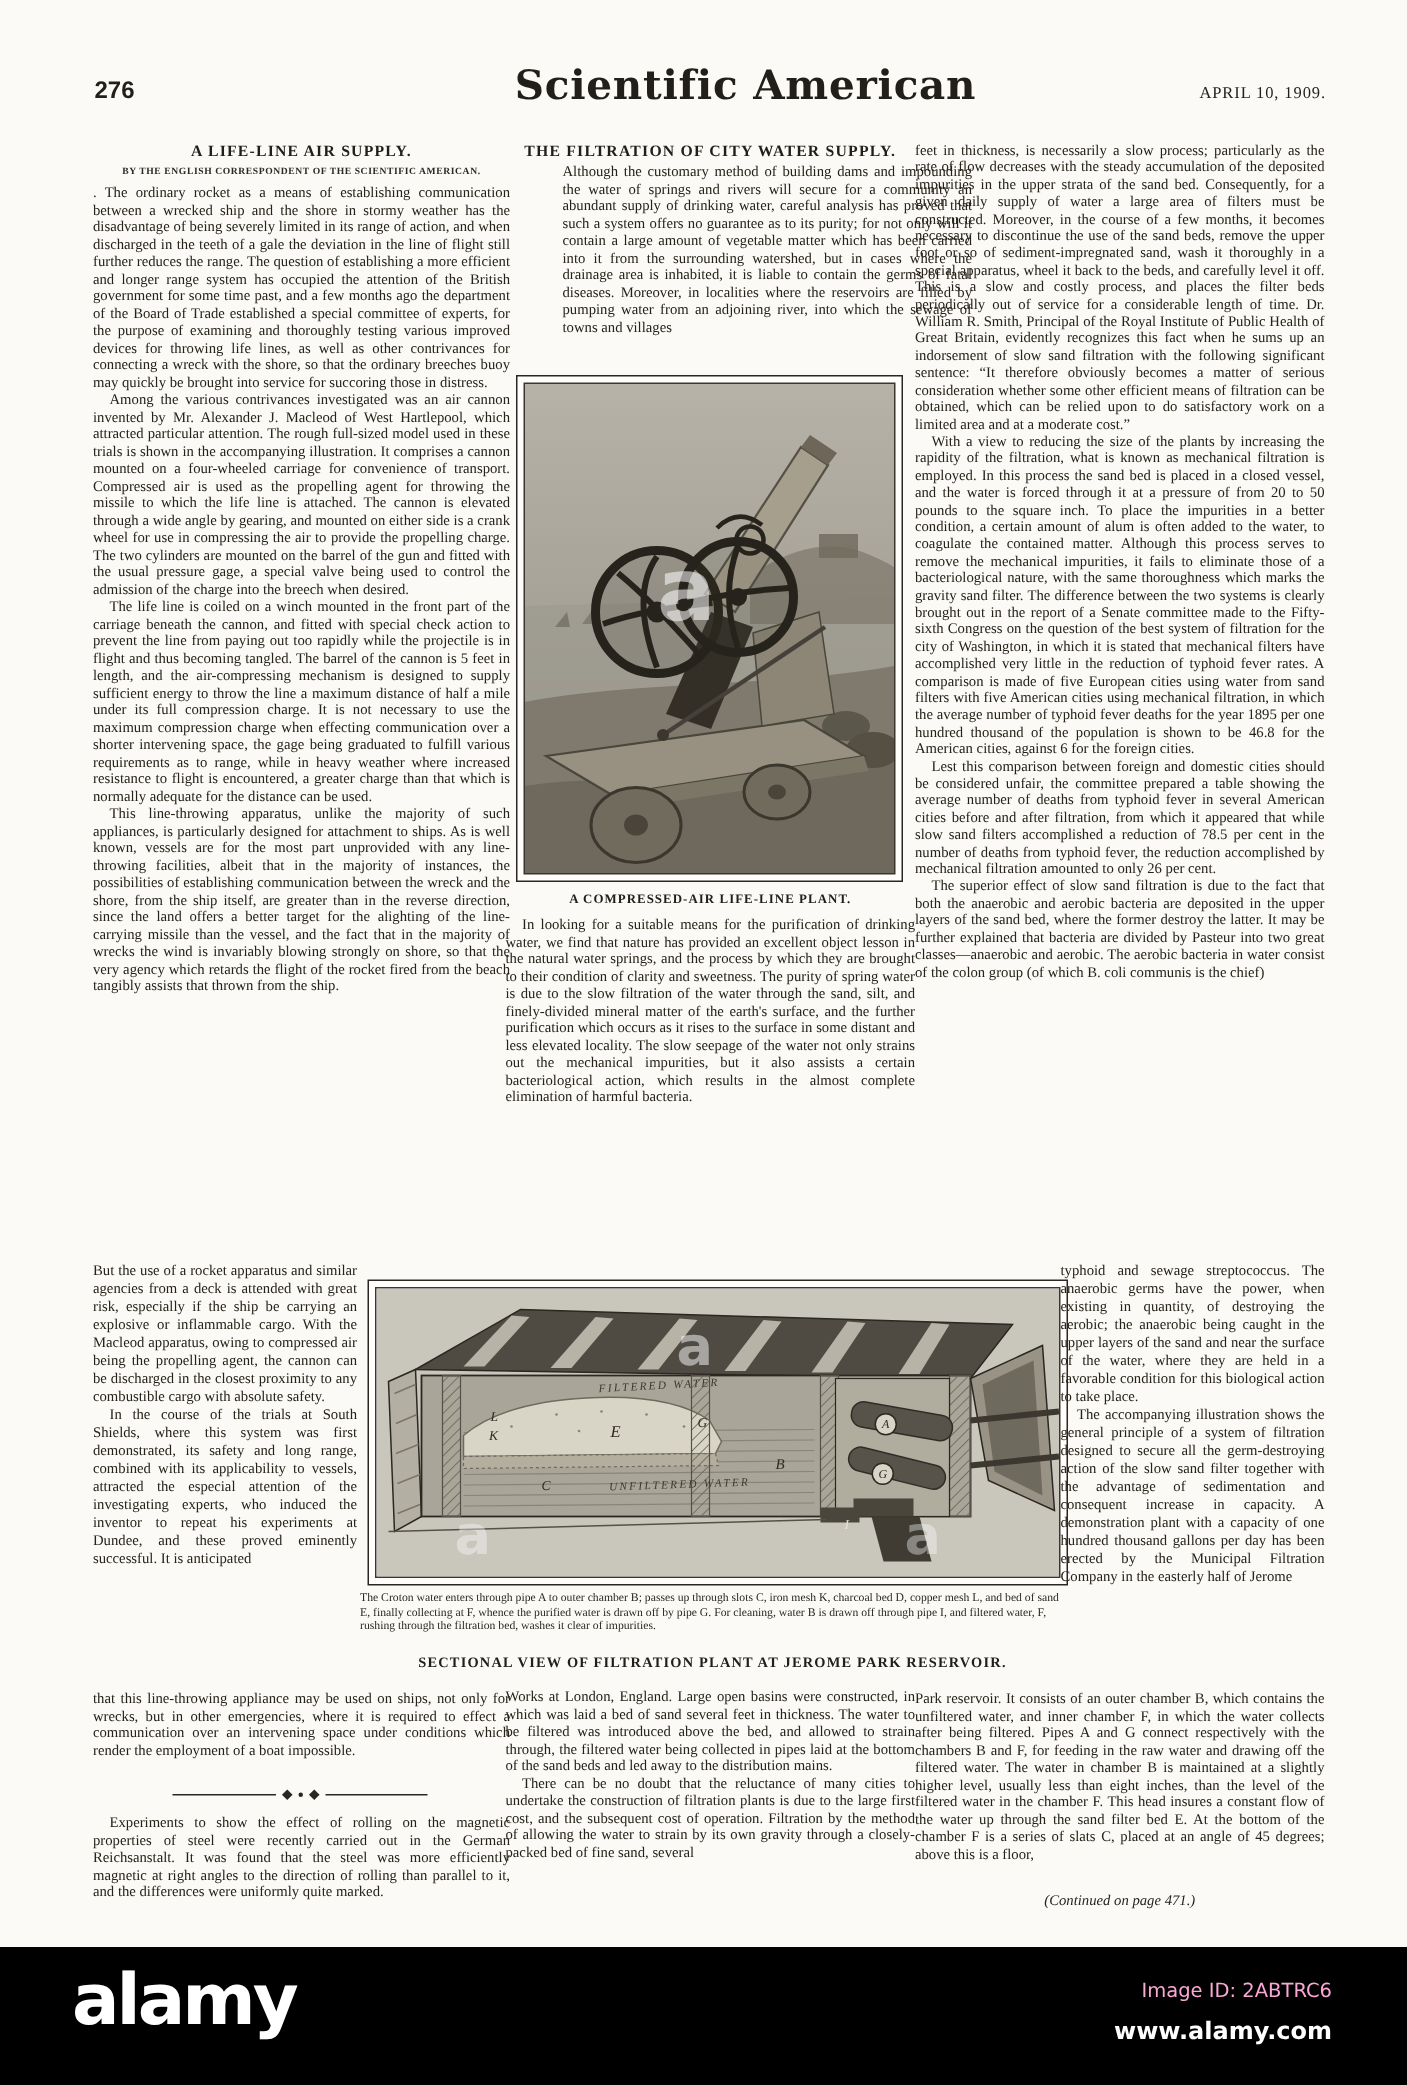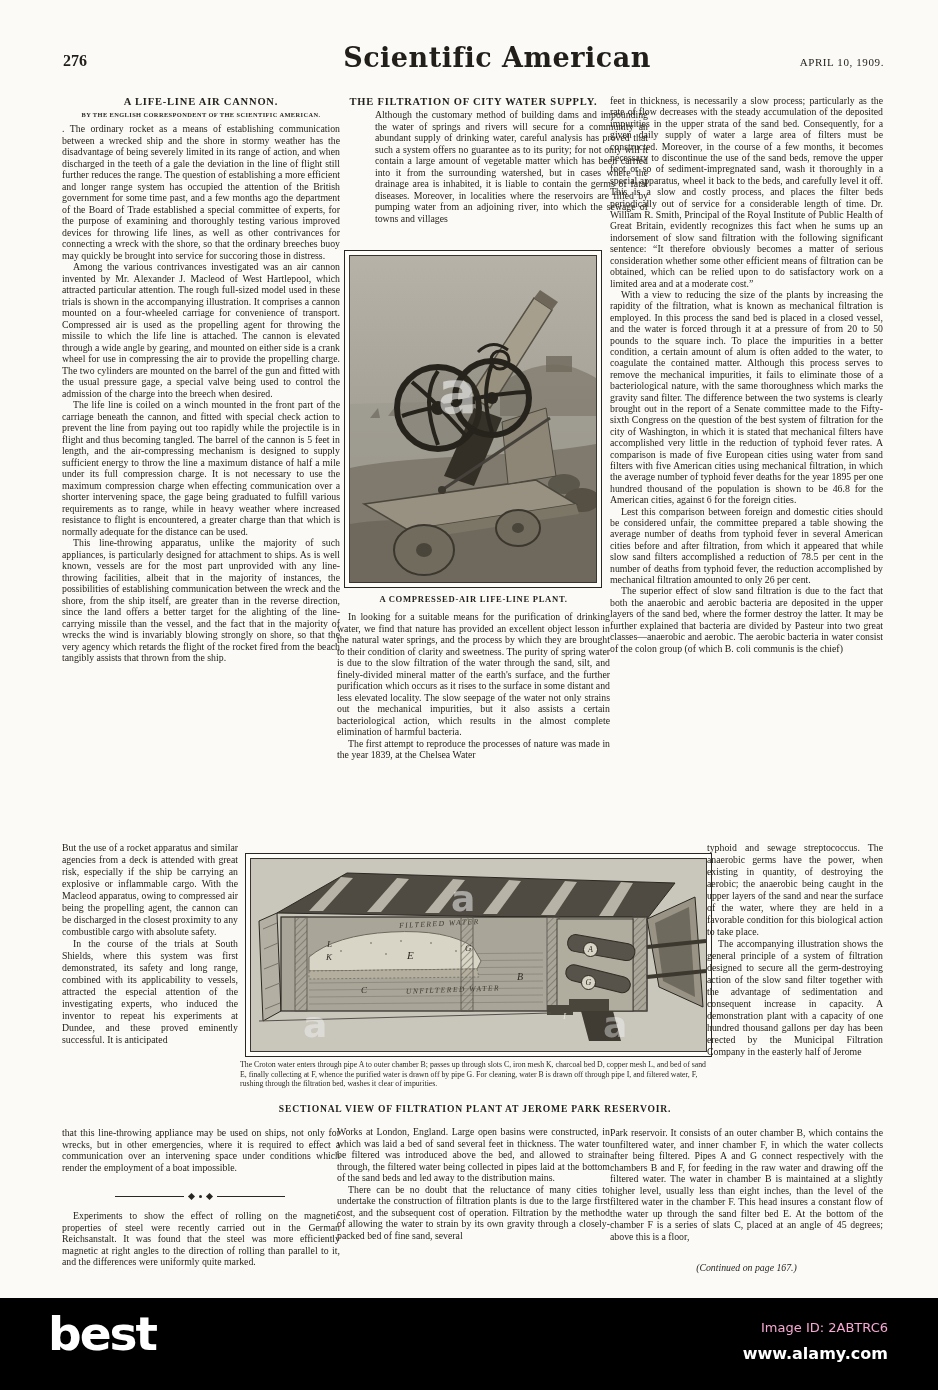--- a/index.html
+++ b/index.html
@@ -6,21 +6,21 @@
   #scan{position:relative;width:938px;height:1390px;background:#fbfaf6;overflow:hidden;
         font-family:"Liberation Serif", serif;color:#221f1b;}
   .abs{position:absolute;}
   .body-text{font-size:9.8px;line-height:11.5px;text-align:justify;color:#262219;}
   .body-text p{margin:0;text-indent:11px;}
   .body-text p.noindent{text-indent:0;}
   .narrow{line-height:12px;}
   .headline{font-weight:bold;font-size:10.5px;letter-spacing:.8px;text-align:center;}
   .byline{font-weight:bold;font-size:6.4px;letter-spacing:.4px;text-align:center;color:#2c2822;}
   .masthead{font-family:"DejaVu Serif", serif;font-weight:bold;font-size:27px;letter-spacing:.5px;text-align:center;padding-left:28px;}
-  .pageno{font-family:Liberation Serif, serif;font-weight:bold;font-size:16px;}
+  .pageno{font-family:Liberation Sans, sans-serif;font-weight:bold;font-size:16px;}
   .issue-date{font-size:11px;letter-spacing:.6px;}
   .figure-frame{border:1px solid #2a2722;background:#fffefb;padding:4px;}
   .figure-inner{border:1px solid #3a362f;overflow:hidden;position:relative;}
   .photo-caption{font-weight:bold;font-size:8.6px;letter-spacing:.7px;text-align:center;}
   .diagram-caption{font-size:7.8px;line-height:9.6px;text-align:left;color:#2c2822;}
   .diagram-title{font-weight:bold;font-size:9.6px;letter-spacing:.8px;text-align:center;}
   .continued{font-style:italic;font-size:9.8px;text-align:center;}
   .divider{display:flex;align-items:center;justify-content:center;gap:5px;}
   .divider .rule{height:1px;background:#2a2722;flex:1;}
   .divider .dia{width:5px;height:5px;background:#2a2722;transform:rotate(45deg);}
@@ -39,21 +39,21 @@
 </style>
 </head>
 <body>
 
 <div id="scan">
 
   <div class="abs pageno" style="left:63px;top:52px;">276</div>
   <div class="abs masthead" style="left:0;top:42px;width:938px;">Scientific American</div>
   <div class="abs issue-date" style="right:54px;top:56px;">APRIL 10, 1909.</div>
 
-  <div class="abs headline" style="left:62px;top:96px;width:278px;">A LIFE-LINE AIR CANNON.</div>
+  <div class="abs headline" style="left:62px;top:96px;width:278px;">A LIFE-LINE AIR SUPPLY.</div>
   <div class="abs byline" style="left:62px;top:111px;width:278px;">BY THE ENGLISH CORRESPONDENT OF THE SCIENTIFIC AMERICAN.</div>
   <div class="abs body-text" style="left:62px;top:123px;width:278px;height:716px;">
     <p class="noindent">. The ordinary rocket as a means of establishing communication between a wrecked ship and the shore in stormy weather has the disadvantage of being severely limited in its range of action, and when discharged in the teeth of a gale the deviation in the line of flight still further reduces the range. The question of establishing a more efficient and longer range system has occupied the attention of the British government for some time past, and a few months ago the department of the Board of Trade established a special committee of experts, for the purpose of examining and thoroughly testing various improved devices for throwing life lines, as well as other contrivances for connecting a wreck with the shore, so that the ordinary breeches buoy may quickly be brought into service for succoring those in distress.</p>
     <p>Among the various contrivances investigated was an air cannon invented by Mr. Alexander J. Macleod of West Hartlepool, which attracted particular attention. The rough full-sized model used in these trials is shown in the accompanying illustration. It comprises a cannon mounted on a four-wheeled carriage for convenience of transport. Compressed air is used as the propelling agent for throwing the missile to which the life line is attached. The cannon is elevated through a wide angle by gearing, and mounted on either side is a crank wheel for use in compressing the air to provide the propelling charge. The two cylinders are mounted on the barrel of the gun and fitted with the usual pressure gage, a special valve being used to control the admission of the charge into the breech when desired.</p>
     <p>The life line is coiled on a winch mounted in the front part of the carriage beneath the cannon, and fitted with special check action to prevent the line from paying out too rapidly while the projectile is in flight and thus becoming tangled. The barrel of the cannon is 5 feet in length, and the air-compressing mechanism is designed to supply sufficient energy to throw the line a maximum distance of half a mile under its full compression charge. It is not necessary to use the maximum compression charge when effecting communication over a shorter intervening space, the gage being graduated to fulfill various requirements as to range, while in heavy weather where increased resistance to flight is encountered, a greater charge than that which is normally adequate for the distance can be used.</p>
     <p>This line-throwing apparatus, unlike the majority of such appliances, is particularly designed for attachment to ships. As is well known, vessels are for the most part unprovided with any line-throwing facilities, albeit that in the majority of instances, the possibilities of establishing communication between the wreck and the shore, from the ship itself, are greater than in the reverse direction, since the land offers a better target for the alighting of the line-carrying missile than the vessel, and the fact that in the majority of wrecks the wind is invariably blowing strongly on shore, so that the very agency which retards the flight of the rocket fired from the beach tangibly assists that thrown from the ship.</p>
   </div>
   <div class="abs body-text narrow" style="left:62px;top:842px;width:176px;height:283px;">
     <p class="noindent">But the use of a rocket apparatus and similar agencies from a deck is attended with great risk, especially if the ship be carrying an explosive or inflammable cargo. With the Macleod apparatus, owing to compressed air being the propelling agent, the cannon can be discharged in the closest proximity to any combustible cargo with absolute safety.</p>
     <p>In the course of the trials at South Shields, where this system was first demonstrated, its safety and long range, combined with its applicability to vessels, attracted the especial attention of the investigating experts, who induced the inventor to repeat his experiments at Dundee, and these proved eminently successful. It is anticipated</p>
@@ -119,21 +119,20 @@
         <circle cx="150" cy="104" r="9" fill="none" stroke="#26231c" stroke-width="3"></circle>
         <path d="M128,96 q14,-14 30,-2" stroke="#26231c" stroke-width="3" fill="none"></path>
       </svg>
       <span class="wm-a" style="left:88px;top:108px;font-size:58px;">a</span>
     </div>
   </div>
   <div class="abs photo-caption" style="left:337px;top:594px;width:273px;">A COMPRESSED-AIR LIFE-LINE PLANT.</div>
 
   <div class="abs body-text" style="left:337px;top:611px;width:273px;height:242px;">
     <p>In looking for a suitable means for the purification of drinking water, we find that nature has provided an excellent object lesson in the natural water springs, and the process by which they are brought to their condition of clarity and sweetness. The purity of spring water is due to the slow filtration of the water through the sand, silt, and finely-divided mineral matter of the earth's surface, and the further purification which occurs as it rises to the surface in some distant and less elevated locality. The slow seepage of the water not only strains out the mechanical impurities, but it also assists a certain bacteriological action, which results in the almost complete elimination of harmful bacteria.</p>
-    <p>The first attempt to reproduce the processes of nature was made in the year 1839, at the Chelsea Water</p>
   </div>
 
   <div class="abs figure-frame" style="left:245px;top:853px;width:457px;height:194px;">
     <div class="figure-inner" style="width:455px;height:192px;">
       <svg viewBox="0 0 455 192" width="455" height="192">
         <defs>
           <pattern id="hatch" width="5" height="5" patternUnits="userSpaceOnUse" patternTransform="rotate(45)">
             <line x1="0" y1="0" x2="0" y2="5" stroke="#6e6a5e" stroke-width="1.2"></line>
           </pattern>
         </defs>
@@ -220,21 +219,21 @@
     <p>Lest this comparison between foreign and domestic cities should be considered unfair, the committee prepared a table showing the average number of deaths from typhoid fever in several American cities before and after filtration, from which it appeared that while slow sand filters accomplished a reduction of 78.5 per cent in the number of deaths from typhoid fever, the reduction accomplished by mechanical filtration amounted to only 26 per cent.</p>
     <p>The superior effect of slow sand filtration is due to the fact that both the anaerobic and aerobic bacteria are deposited in the upper layers of the sand bed, where the former destroy the latter. It may be further explained that bacteria are divided by Pasteur into two great classes—anaerobic and aerobic. The aerobic bacteria in water consist of the colon group (of which B. coli communis is the chief)</p>
   </div>
   <div class="abs body-text narrow" style="left:707px;top:842px;width:176px;height:283px;">
     <p class="noindent">typhoid and sewage streptococcus. The anaerobic germs have the power, when existing in quantity, of destroying the aerobic; the anaerobic being caught in the upper layers of the sand and near the surface of the water, where they are held in a favorable condition for this biological action to take place.</p>
     <p>The accompanying illustration shows the general principle of a system of filtration designed to secure all the germ-destroying action of the slow sand filter together with the advantage of sedimentation and consequent increase in capacity. A demonstration plant with a capacity of one hundred thousand gallons per day has been erected by the Municipal Filtration Company in the easterly half of Jerome</p>
   </div>
   <div class="abs body-text" style="left:610px;top:1127px;width:273px;">
     <p class="noindent">Park reservoir. It consists of an outer chamber B, which contains the unfiltered water, and inner chamber F, in which the water collects after being filtered. Pipes A and G connect respectively with the chambers B and F, for feeding in the raw water and drawing off the filtered water. The water in chamber B is maintained at a slightly higher level, usually less than eight inches, than the level of the filtered water in the chamber F. This head insures a constant flow of the water up through the sand filter bed E. At the bottom of the chamber F is a series of slats C, placed at an angle of 45 degrees; above this is a floor,</p>
   </div>
-  <div class="abs continued" style="left:610px;top:1262px;width:273px;">(Continued on page 167.)</div>
+  <div class="abs continued" style="left:610px;top:1262px;width:273px;">(Continued on page 471.)</div>
 
   <div class="abs alamy-bar">
-    <span class="alamy-logo">best</span>
+    <span class="alamy-logo">alamy</span>
     <span class="alamy-id">Image ID: 2ABTRC6</span>
     <span class="alamy-url">www.alamy.com</span>
   </div>
 
 </div>
 
 </body></html>

